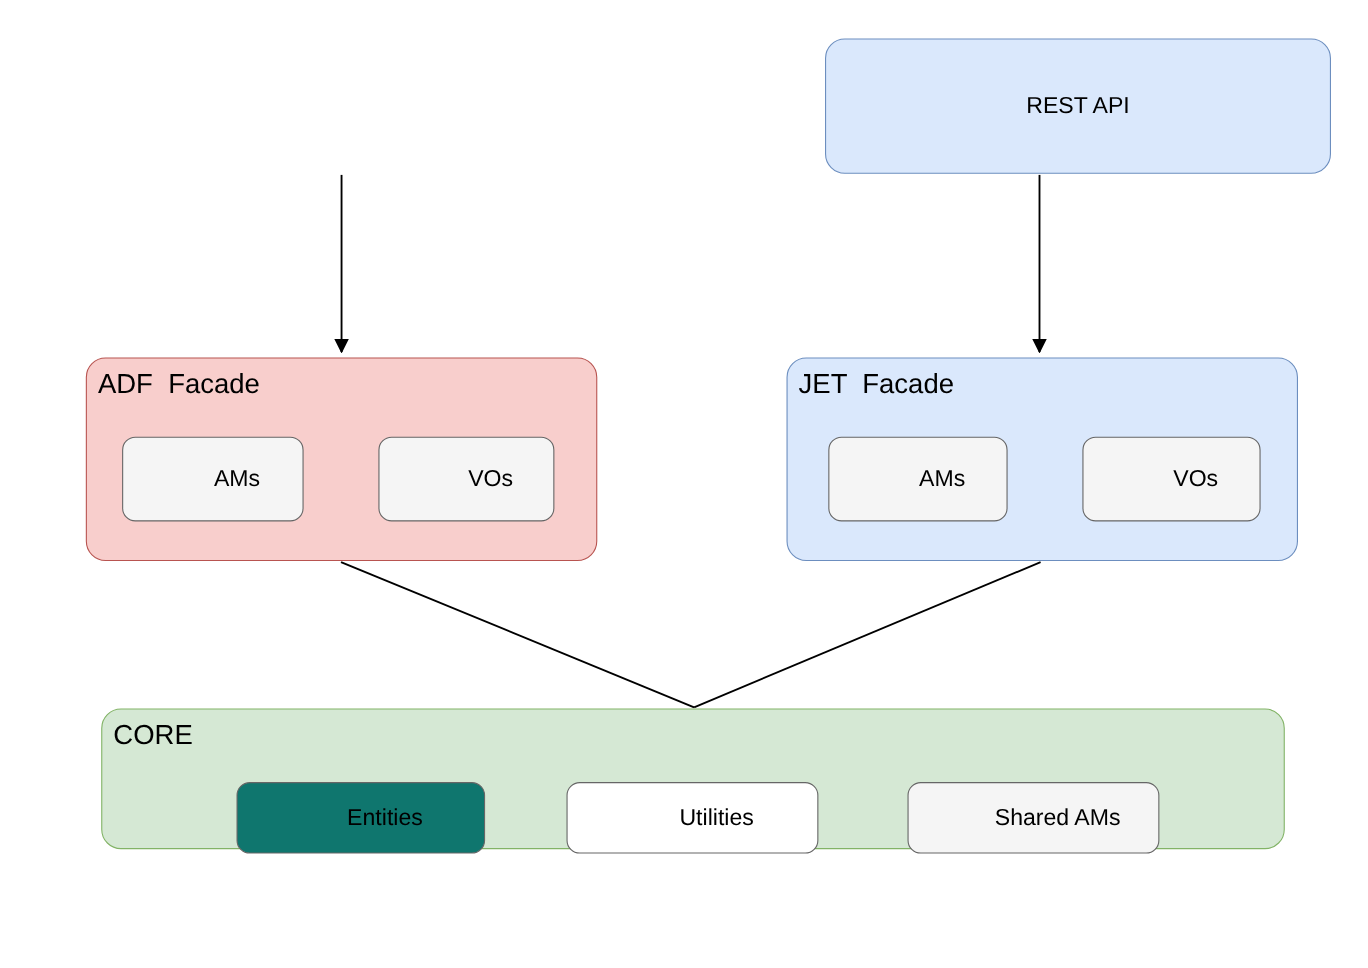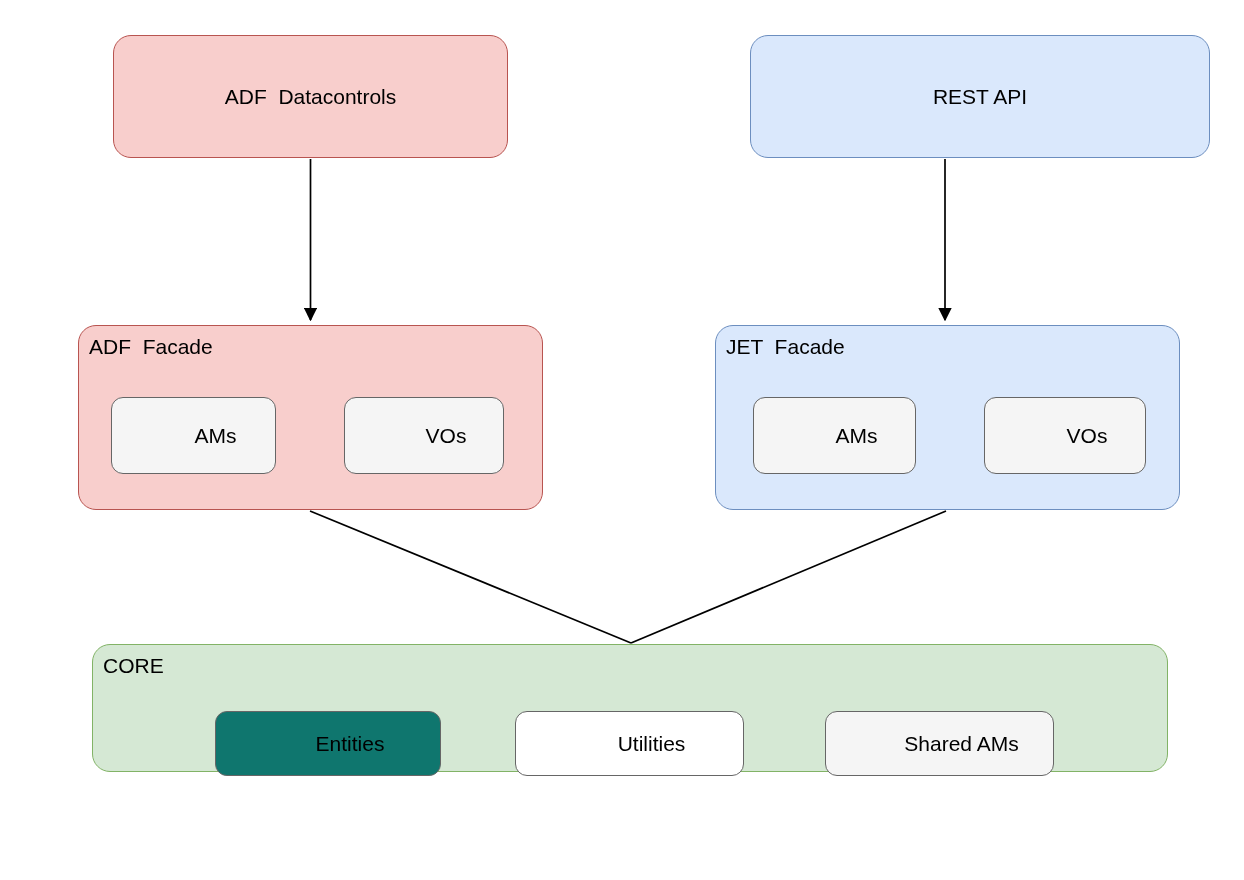--- a/index.html
+++ b/index.html
@@ -31,21 +31,21 @@
     justify-content: center;
     width: 100%;
     height: 100%;
     font-size: 21px;
     white-space: pre;
   }
   .container-label {
     position: absolute;
     top: 9px;
     left: 10px;
-    font-size: 21px;
+    font-size: 25px;
     white-space: pre;
     text-align: right;
   }
   .subnode {
     position: absolute;
     box-sizing: border-box;
     border: 1.4px solid #666666;
     border-radius: 12px;
     display: flex;
     align-items: center;
@@ -65,23 +65,20 @@
       <marker id="arrowhead" viewBox="0 0 10 10" refX="9" refY="5" markerWidth="8" markerHeight="8" orient="auto">
         <path class="arrowhead-path" d="M 0 0 L 10 5 L 0 10 z" fill="#000000"></path>
       </marker>
     </defs>
     <line class="edge" x1="310.5" y1="159" x2="310.5" y2="320" marker-end="url(#arrowhead)" style="stroke: rgb(0, 0, 0);"></line>
     <line class="edge" x1="945" y1="159" x2="945" y2="320" marker-end="url(#arrowhead)" style="stroke: rgb(0, 0, 0);"></line>
     <line class="edge" x1="310" y1="511" x2="631" y2="643" style="stroke: rgb(0, 0, 0);"></line>
     <line class="edge" x1="946" y1="511" x2="631" y2="643" style="stroke: rgb(0, 0, 0);"></line>
   </svg>
 
-  <div class="node" style="left: 113px; top: 35px; width: 395px; height: 123px; background-color: rgb(248, 206, 204); border-color: rgb(184, 84, 80);">
-    <div class="center-label">ADF  Datacontrols</div>
-  </div>
 
   <div class="node" style="left: 750px; top: 35px; width: 460px; height: 123px; background-color: rgb(218, 232, 252); border-color: rgb(108, 142, 191);">
     <div class="center-label">REST API</div>
   </div>
 
   <div class="node" style="left: 78px; top: 325px; width: 465px; height: 185px; background-color: rgb(248, 206, 204); border-color: rgb(184, 84, 80);">
     <div class="container-label">ADF  Facade</div>
     <div class="subnode" style="left: 32px; top: 71px; width: 165px; height: 77px; background-color: rgb(245, 245, 245); border-color: rgb(102, 102, 102);">
       <span>AMs</span>
     </div>

